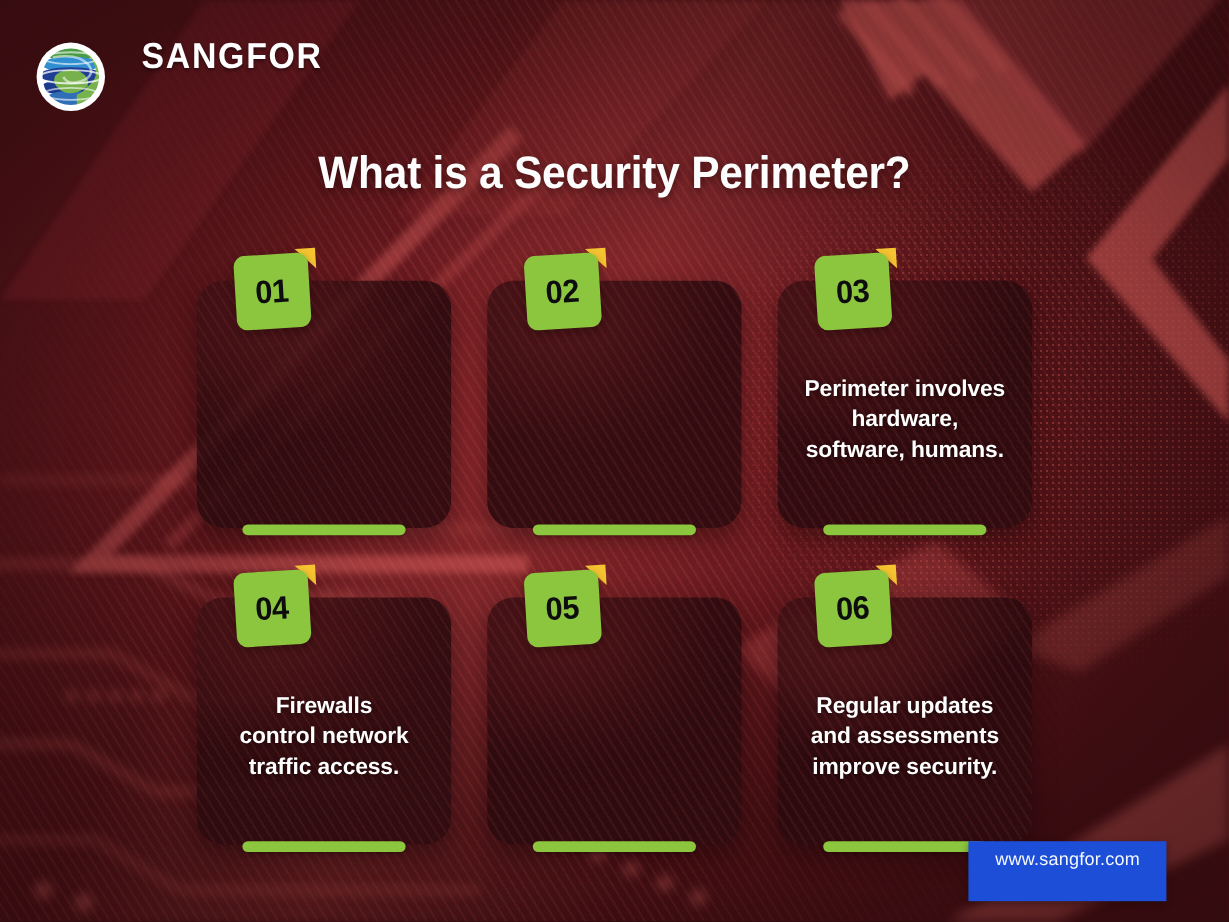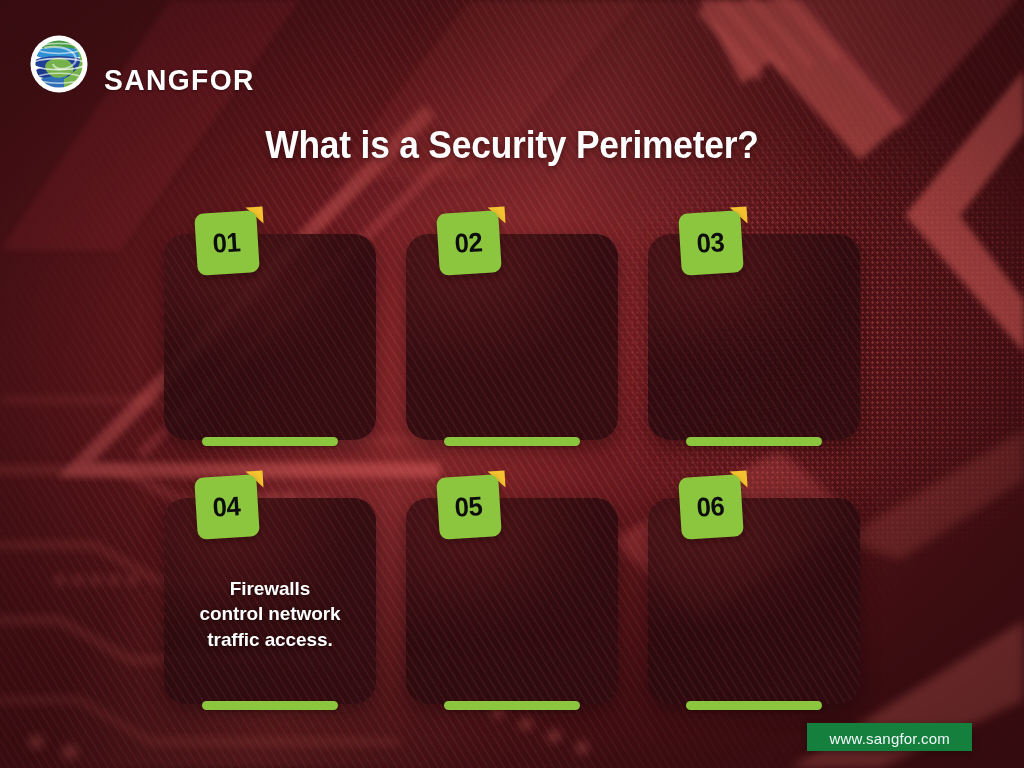--- a/index.html
+++ b/index.html
@@ -75,22 +75,22 @@
     background:
       radial-gradient(ellipse 78% 72% at 50% 50%, transparent 30%, rgba(40,8,11,0.55) 100%);
   }
 
   
   .brand {
     position: absolute;
     left: 28px;
     top: 33px;
     display: flex;
-    align-items: flex-end;
-    gap: 14px;
+    align-items: flex-start;
+    gap: 28px;
     z-index: 6;
   }
   .brand-logo { width: 62px; height: 62px; display: block; }
   .brand-name {
     color: #ffffff;
     font-size: 30px;
     font-weight: 700;
     letter-spacing: 1.5px;
     line-height: 1;
     font-family: "Liberation Sans", "DejaVu Sans", sans-serif;
@@ -226,26 +226,26 @@
     background: #8cc63f;
     z-index: 3;
     box-shadow: 0 1px 3px rgba(20,4,6,0.35);
   }
 
   
   .url-badge {
     position: absolute;
     right: 52px;
     bottom: 17px;
-    background: #15803d;
+    background: #1d4ed8;
     color: #f2f8fc;
     font-size: 15px;
     font-weight: 400;
     letter-spacing: 0.2px;
-    padding: 7px 22px 4px 22px;
+    padding: 7px 22px 26px 22px;
     z-index: 7;
     box-shadow: 0 2px 6px rgba(20,4,7,0.4);
   }
 </style>
 </head>
 <body>
 
 <div id="stage">
 
   <div class="bg-layer bg-base"></div>
@@ -395,20 +395,23 @@
       <div class="card-inner">
         <div class="card-tex"></div>
         <div class="card-glow"></div>
       </div>
       <div class="card-badge">
         <div class="badge-corner"></div>
         <div class="badge-tile">
           <span class="badge-num">03</span>
         </div>
       </div>
+      <div class="card-text">Perimeter involves
+hardware,
+software, humans.</div>
       <div class="card-bar"></div>
     </div>
 
     <div class="card">
       <div class="card-inner">
         <div class="card-tex"></div>
         <div class="card-glow"></div>
       </div>
       <div class="card-badge">
         <div class="badge-corner"></div>
@@ -440,20 +443,23 @@
       <div class="card-inner">
         <div class="card-tex"></div>
         <div class="card-glow"></div>
       </div>
       <div class="card-badge">
         <div class="badge-corner"></div>
         <div class="badge-tile">
           <span class="badge-num">06</span>
         </div>
       </div>
+      <div class="card-text">Regular updates
+and assessments
+improve security.</div>
       <div class="card-bar"></div>
     </div>
 
   </div>
 
   <div class="url-badge">www.sangfor.com</div>
 
 </div>
 
 </body></html>

